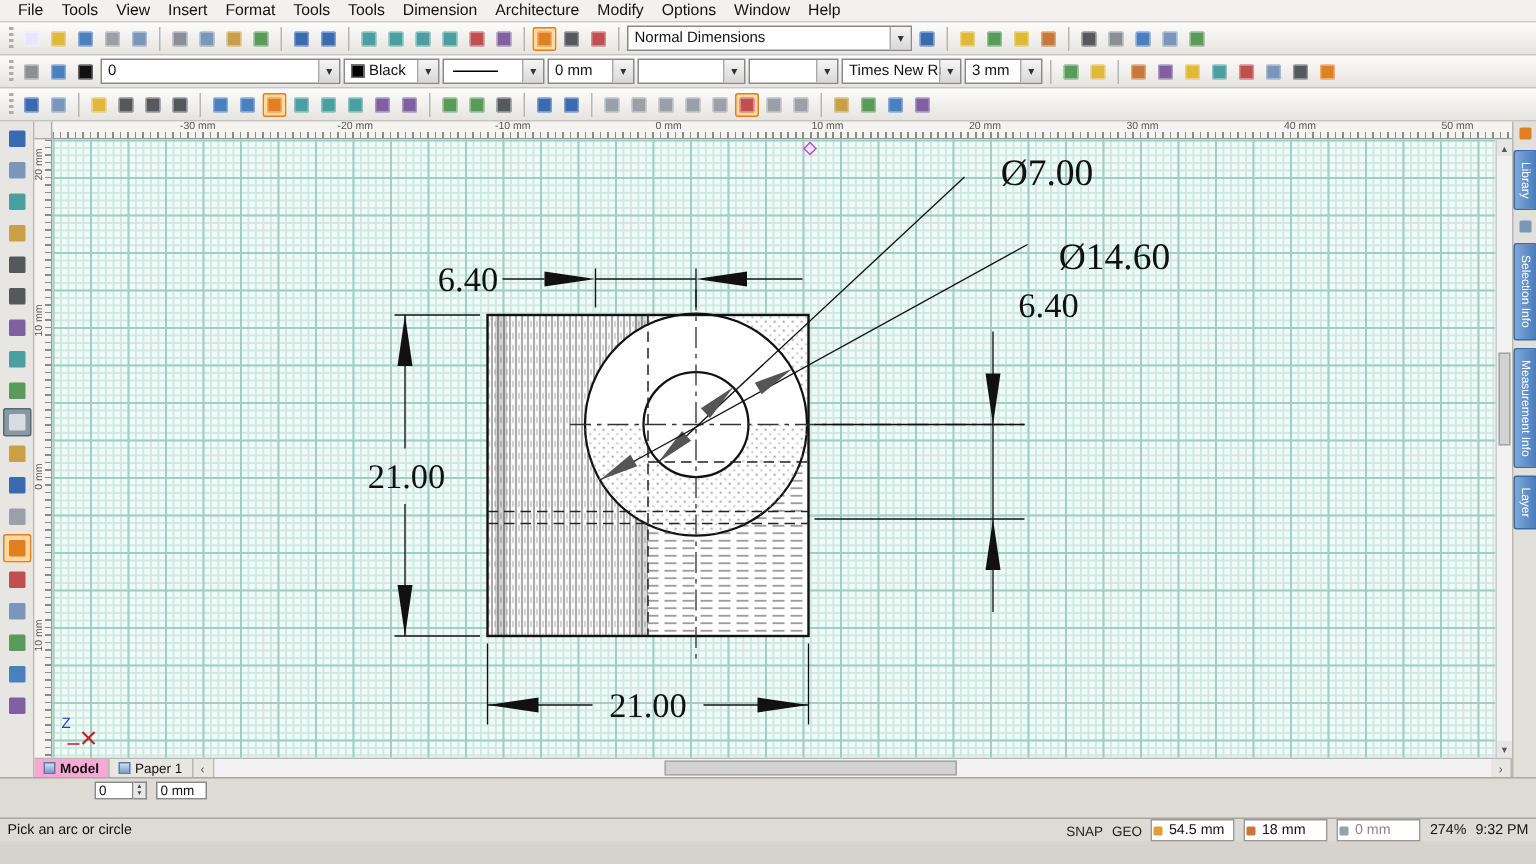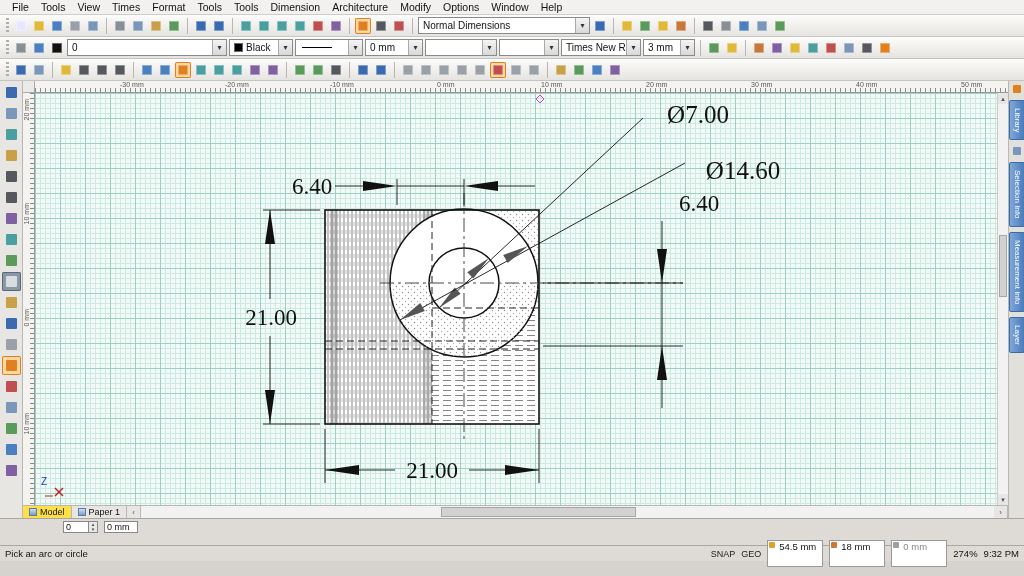--- a/index.html
+++ b/index.html
@@ -44,57 +44,57 @@
 .ruler-left .ticks{position:absolute;top:0;bottom:0;right:0;width:4px;background:repeating-linear-gradient(#8a8a8a 0 1px,transparent 1px 5px)}
 .rlabel-v{position:absolute;left:0;font-size:7px;color:#555;writing-mode:vertical-rl;transform:rotate(180deg)}
 .canvas{flex:1;position:relative;overflow:hidden;background-color:#f2faf7;background-image:linear-gradient(to right,#9ecfc3 1px,transparent 1px),linear-gradient(to bottom,#9ecfc3 1px,transparent 1px),linear-gradient(to right,#cde9e1 1px,transparent 1px),linear-gradient(to bottom,#cde9e1 1px,transparent 1px);background-size:25px 25px,25px 25px,5px 5px,5px 5px}
 .canvas svg{position:absolute;inset:0}
 .vscroll{width:11px;background:#f2f2f2;border-left:1px solid #ccc;position:relative;flex:0 0 auto}
 .vthumb{position:absolute;left:1px;right:1px;top:142px;height:62px;background:#d2d2d2;border:1px solid #a6a6a6}
 .sarrow{position:absolute;left:0;right:0;height:11px;background:#e6e6e6;color:#555;font-size:7px;display:flex;align-items:center;justify-content:center}
 .sarrow.up{top:0}.sarrow.down{bottom:0}
 .bottom-strip{height:13px;display:flex;align-items:stretch;background:#e8e6e2;border-top:1px solid #b9b7b3;font-size:9px;flex:0 0 auto}
 .sheet-tab{display:flex;align-items:center;padding:0 6px;gap:3px;border-right:1px solid #b9b7b3;white-space:nowrap}
-.sheet-tab.active{background:#fde047;font-weight:normal}
+.sheet-tab.active{background:#f9a8d4;font-weight:bold}
 .tabchip{width:8px;height:8px;background:linear-gradient(#cfe0f2,#7a9cc5);border:1px solid #5a7ca8}
 .tab-scroll-btn{width:14px;display:flex;align-items:center;justify-content:center;color:#555;font-size:8px;border-right:1px solid #b9b7b3}
 .hscroll{flex:1;position:relative;background:#f2f2f2}
 .hthumb{position:absolute;top:1px;bottom:1px;left:300px;width:195px;background:#d2d2d2;border:1px solid #a6a6a6}
 .right-strip{width:16px;background:#e2e0db;border-left:1px solid #b9b7b3;display:flex;flex-direction:column;align-items:center;padding-top:2px;gap:5px;flex:0 0 auto}
 .side-chip{width:12px;height:12px;border-radius:2px;position:relative}
 .side-chip::after{content:"";position:absolute;inset:2px;background:var(--c,#e08020);border-radius:1px}
 .side-tab{writing-mode:vertical-rl;background:linear-gradient(90deg,#7fa8da,#4a7cba);color:#fff;font-size:8px;padding:7px 1px;border:1px solid #3a6aa8;border-radius:2px;white-space:nowrap;line-height:12px}
 
 .inspector{height:27px;background:#dedbd6;border-top:1px solid #a9a7a3;padding:1px 3px;font-size:9px}
 .ins-row1{display:flex;align-items:center;height:12px;gap:10px}
 .ins-row2{display:flex;align-items:center;height:14px;gap:6px;padding-left:60px}
 .ins-label{display:flex;align-items:center;gap:3px}
 .mini-box{width:7px;height:7px;border:1px solid #777;background:#fff;flex:0 0 auto}
 .ins-input{height:12px;border:1px solid #888;background:#fff;font-size:9px;padding:0 2px;display:flex;align-items:center;min-width:26px}
 .spinner{width:9px;height:12px;border:1px solid #888;border-left:none;background:#e8e8e8;display:flex;flex-direction:column;align-items:center;justify-content:center;font-size:5px;color:#444;line-height:5px}
 
 .statusbar{height:16px;background:#dedbd6;border-top:1px solid #a9a7a3;display:flex;align-items:center;font-size:9.5px;padding:0 5px;gap:8px}
 .status-prompt{white-space:nowrap}
 .status-flag{font-size:9px;color:#222}
-.status-box{background:#fff;border:1px solid #999;height:27px;display:flex;align-items:flex-start;padding:0 0;gap:3px;min-width:56px;white-space:nowrap}
+.status-box{background:#fff;border:1px solid #999;height:15px;display:flex;align-items:center;padding:0 0;gap:3px;min-width:56px;white-space:nowrap}
 .sb-chip{width:8px;height:8px;position:relative;flex:0 0 auto}
 .sb-chip::after{content:"";position:absolute;inset:1px;background:var(--c,#e0a030);border-radius:1px}
 .status-right{margin-left:auto;display:flex;align-items:center;gap:6px}
 </style>
 </head>
 <body>
 
 <div class="window">
 
 
   <div class="menubar">
     <div class="menu-item">File</div>
     <div class="menu-item">Tools</div>
     <div class="menu-item">View</div>
-    <div class="menu-item">Times</div>
+    <div class="menu-item">Insert</div>
     <div class="menu-item">Format</div>
     <div class="menu-item">Tools</div>
     <div class="menu-item">Tools</div>
     <div class="menu-item">Dimension</div>
     <div class="menu-item">Architecture</div>
     <div class="menu-item">Modify</div>
     <div class="menu-item">Options</div>
     <div class="menu-item">Window</div>
     <div class="menu-item">Help</div>
   </div>
@@ -119,21 +119,21 @@
     <div class="chip" style="--c:#4aa0a0"></div>
     <div class="chip" style="--c:#4aa0a0"></div>
     <div class="chip" style="--c:#4aa0a0"></div>
     <div class="chip" style="--c:#c05050"></div>
     <div class="chip" style="--c:#8060a0"></div>
     <div class="sep"></div>
     <div class="chip active" style="--c:#e08020"></div>
     <div class="chip" style="--c:#55585c"></div>
     <div class="chip" style="--c:#c05050"></div>
     <div class="sep"></div>
-    <div class="combo" style="width:172px">
+    <div class="combo" style="width:190px">
       <span>Normal Dimensions</span>
     </div>
     <div class="chip" style="--c:#3a6ab0"></div>
     <div class="sep"></div>
     <div class="chip" style="--c:#e0b83a"></div>
     <div class="chip" style="--c:#5a9a5a"></div>
     <div class="chip" style="--c:#e0b83a"></div>
     <div class="chip" style="--c:#c8783a"></div>
     <div class="sep"></div>
     <div class="chip" style="--c:#55585c"></div>

